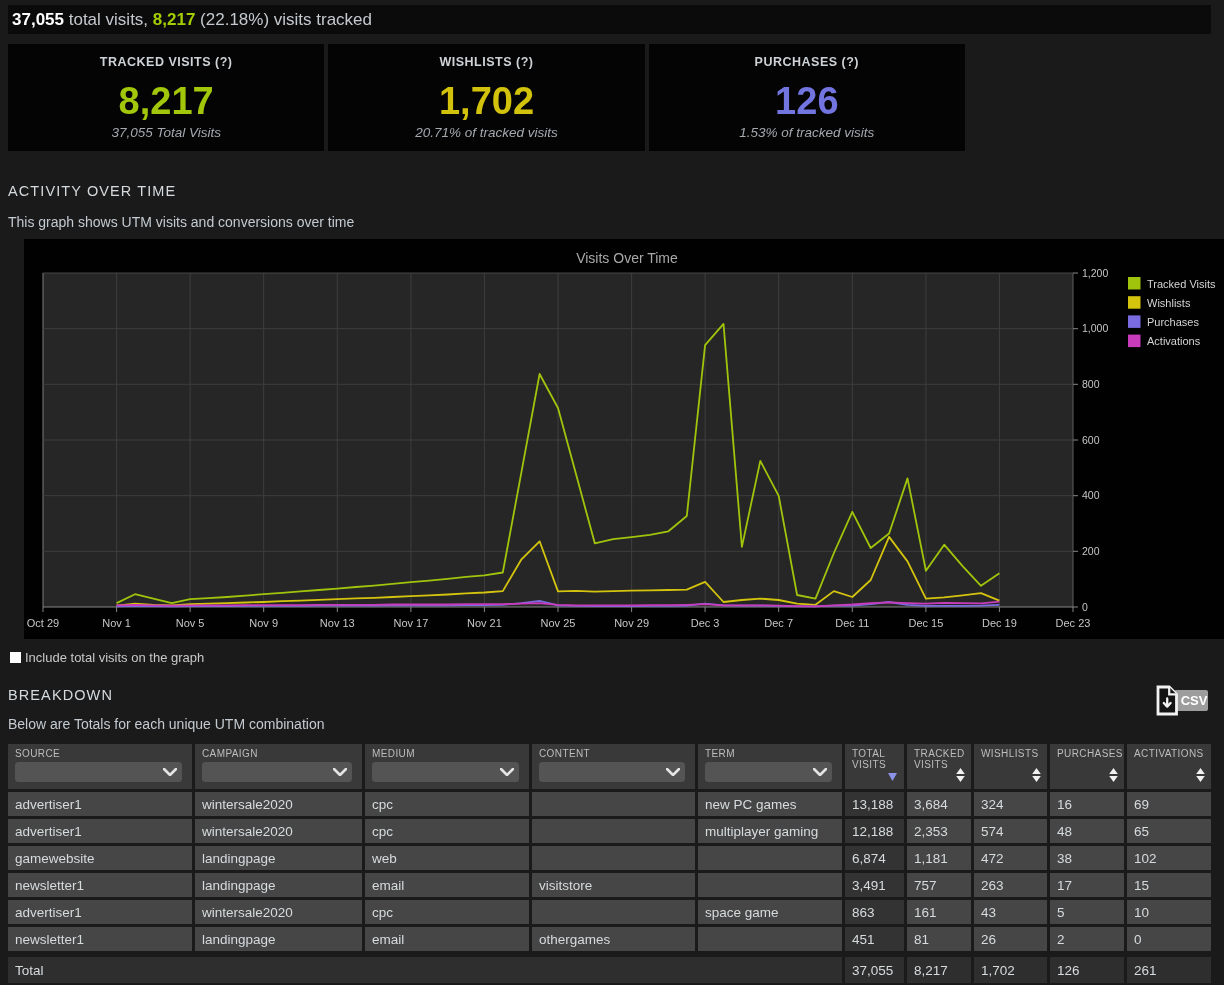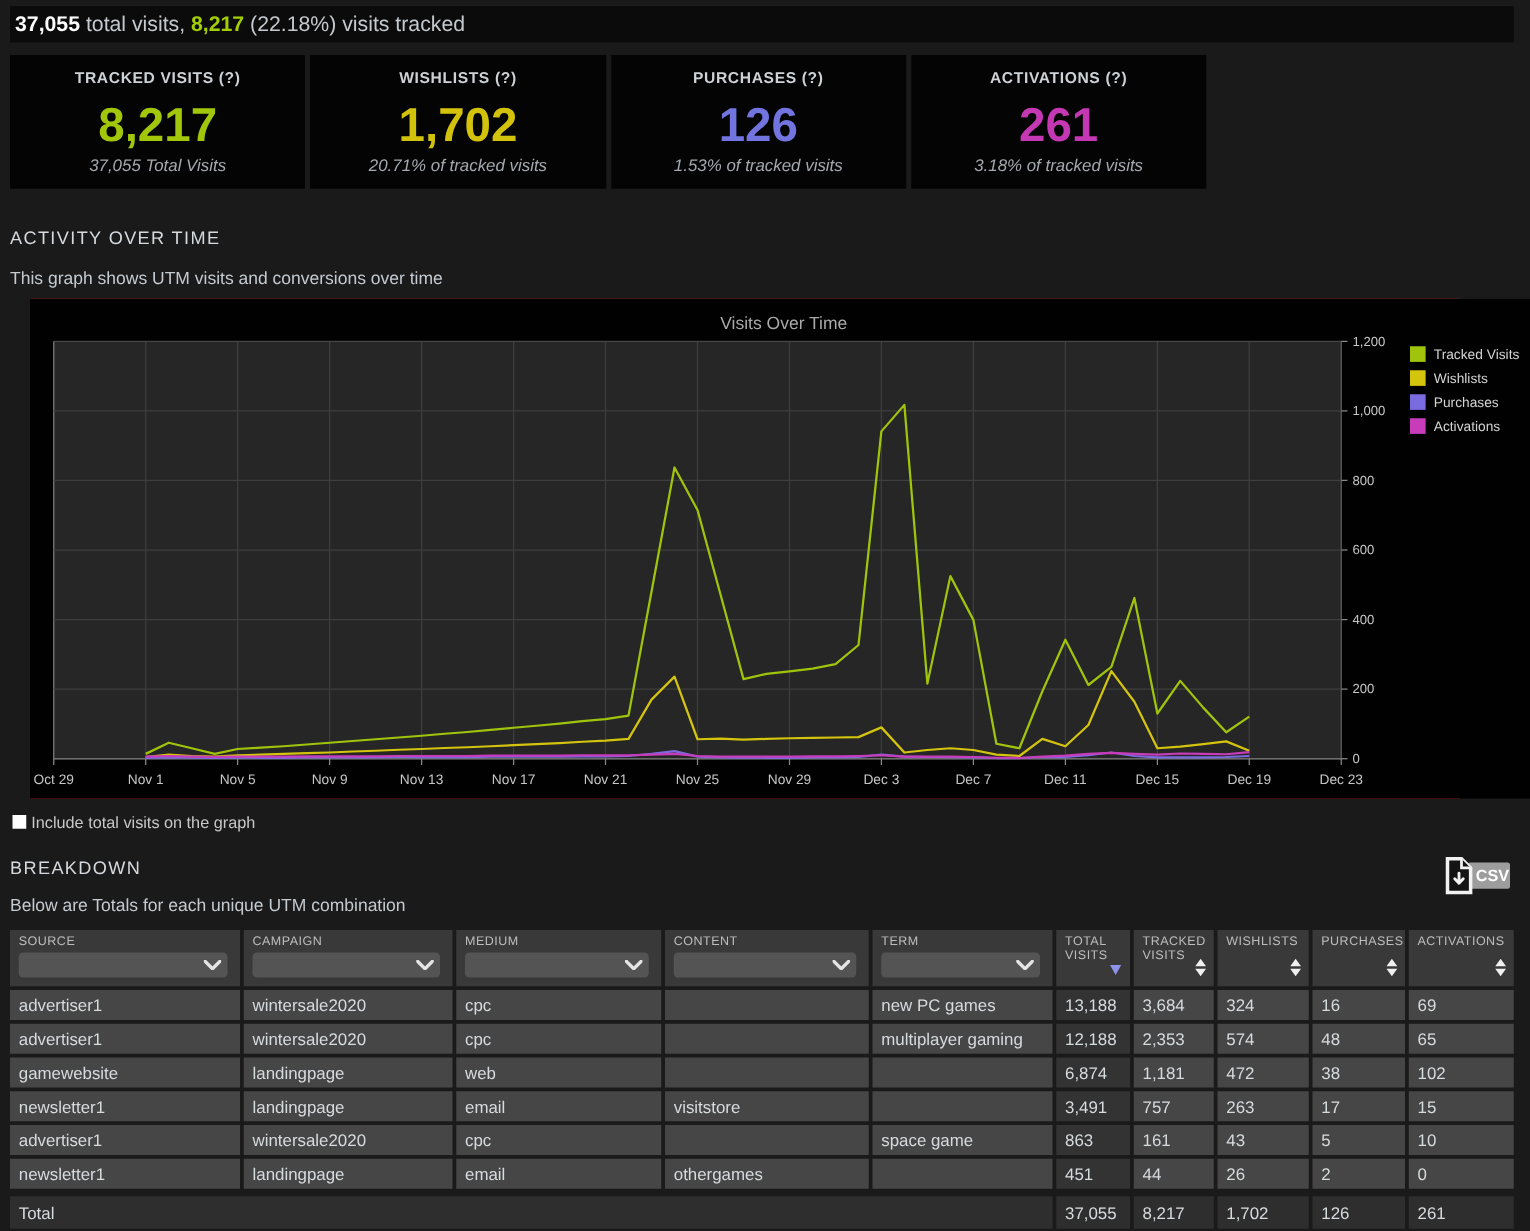--- a/index.html
+++ b/index.html
@@ -51,25 +51,20 @@
     </div>
   <div class="stat">
       <div class="t">WISHLISTS (?)</div>
       <div class="n" style="color:#d2c20b">1,702</div>
       <div class="s">20.71% of tracked visits</div>
     </div>
   <div class="stat">
       <div class="t">PURCHASES (?)</div>
       <div class="n" style="color:#7274e0">126</div>
       <div class="s">1.53% of tracked visits</div>
-    </div>
-  <div class="stat">
-      <div class="t">ACTIVATIONS (?)</div>
-      <div class="n" style="color:#c438b4">261</div>
-      <div class="s">3.18% of tracked visits</div>
     </div>
 </div>
 <div class="abs h2" style="top:184px">ACTIVITY OVER TIME</div>
 <div class="abs sub" style="top:214px">This graph shows UTM visits and conversions over time</div>
 <div class="abs chart"><svg width="1208" height="400" viewBox="0 0 1208 400">
 <rect x="0" y="0" width="1208" height="400" fill="#010101"></rect>
 <rect x="19.0" y="34.0" width="1030.0" height="334.0" fill="#262626"></rect>
 <line x1="19.0" y1="34.0" x2="19.0" y2="368.0" stroke="#7d7d7d" stroke-width="1"></line>
 <line x1="19.0" y1="368.0" x2="19.0" y2="373.0" stroke="#878787" stroke-width="1"></line>
 <line x1="92.6" y1="34.0" x2="92.6" y2="368.0" stroke="#3e3e3e" stroke-width="1"></line>
@@ -299,21 +294,21 @@
         <td>5</td>
         <td>10</td>
       </tr>
 <tr>
         <td>newsletter1</td>
         <td>landingpage</td>
         <td>email</td>
         <td>othergames</td>
         <td></td>
         <td class="sorted">451</td>
-        <td>44</td>
+        <td>81</td>
         <td>26</td>
         <td>2</td>
         <td>0</td>
       </tr>
 <tr class="spacer">
         <td colspan="10"></td>
       </tr>
 <tr>
         <td class="tot" colspan="5">Total</td>
         <td class="tot">37,055</td>

